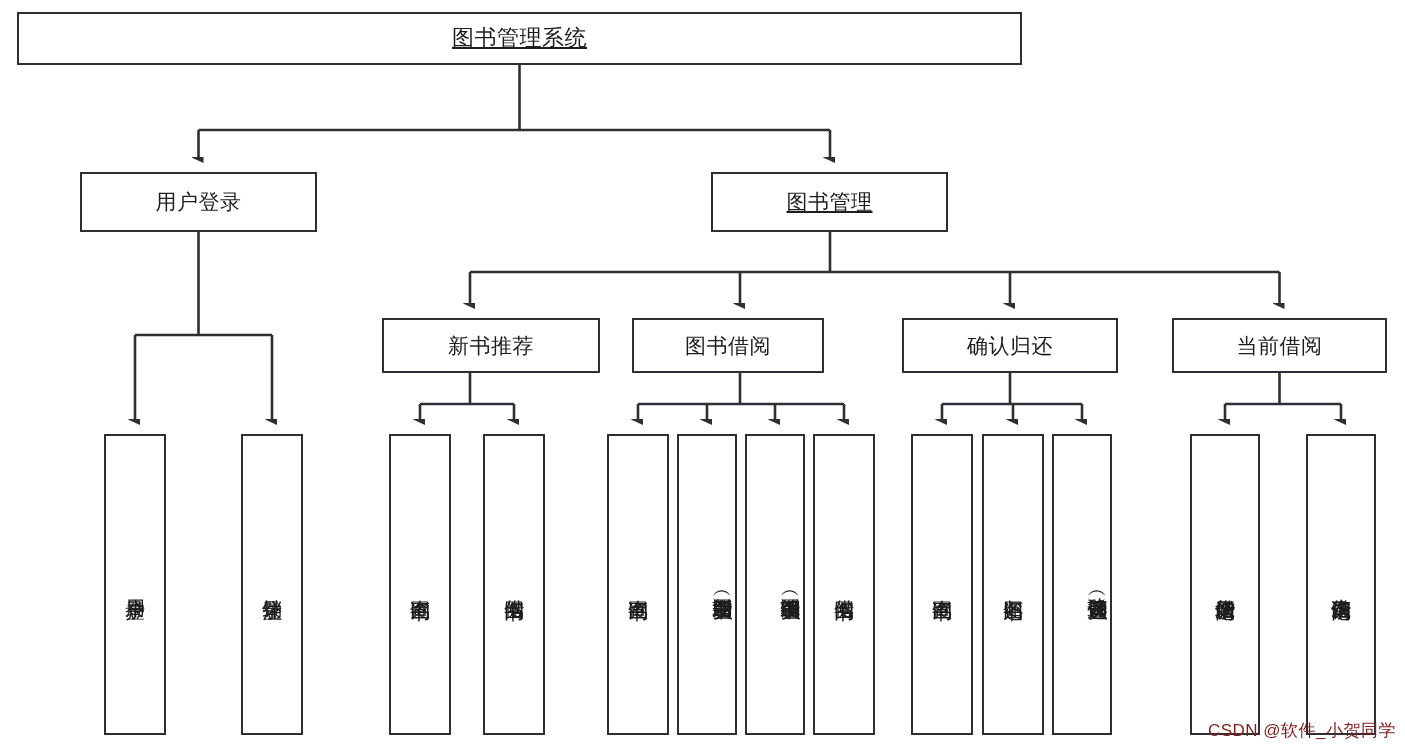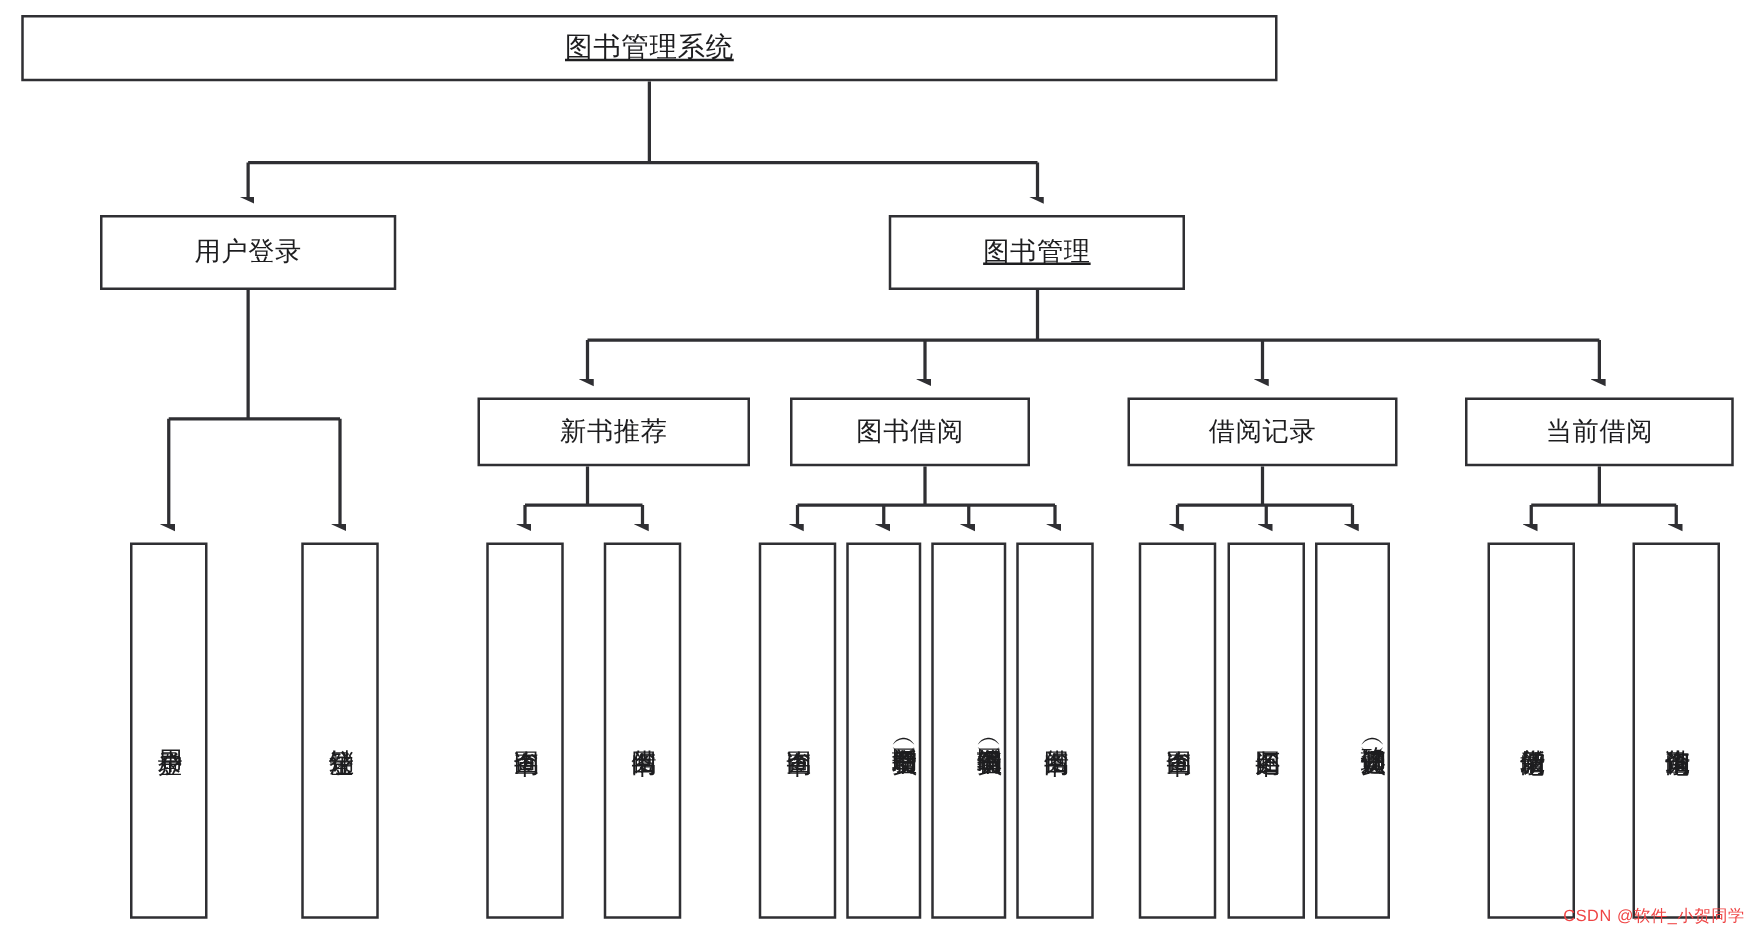--- a/index.html
+++ b/index.html
@@ -59,22 +59,22 @@
     display: block;
     white-space: pre-line;
   }
   .node.vert .node-label {
     white-space: normal;
   }
   #watermark {
     position: absolute;
     right: 9px;
     bottom: 5px;
-    font-size: 13px;
-    color: #ef4444;
+    font-size: 17px;
+    color: #7f1d1d;
     letter-spacing: 0.5px;
     user-select: none;
     white-space: nowrap;
   }
 </style>
 </head>
 <body>
 
 <div id="canvas">
 
@@ -139,21 +139,21 @@
     <span class="node-label">图书管理</span>
   </div>
 
   <div class="node horiz" style="left:362px; top:318px; width:218px; height:55px;margin-left:20px;">
     <span class="node-label">新书推荐</span>
   </div>
   <div class="node horiz" style="left:632px; top:318px; width:192px; height:55px;">
     <span class="node-label">图书借阅</span>
   </div>
   <div class="node horiz" style="left:902px; top:318px; width:216px; height:55px;">
-    <span class="node-label">借阅记录</span>
+    <span class="node-label">确认归还</span>
   </div>
   <div class="node horiz" style="left:1172px; top:318px; width:215px; height:55px;">
     <span class="node-label">当前借阅</span>
   </div>
 
   <div class="node vert" style="left:104px; top:434px; width:62px; height:301px;">
     <span class="node-label">用户登录</span>
   </div>
   <div class="node vert" style="left:241px; top:434px; width:62px; height:301px;">
     <span class="node-label">注销登录</span>

